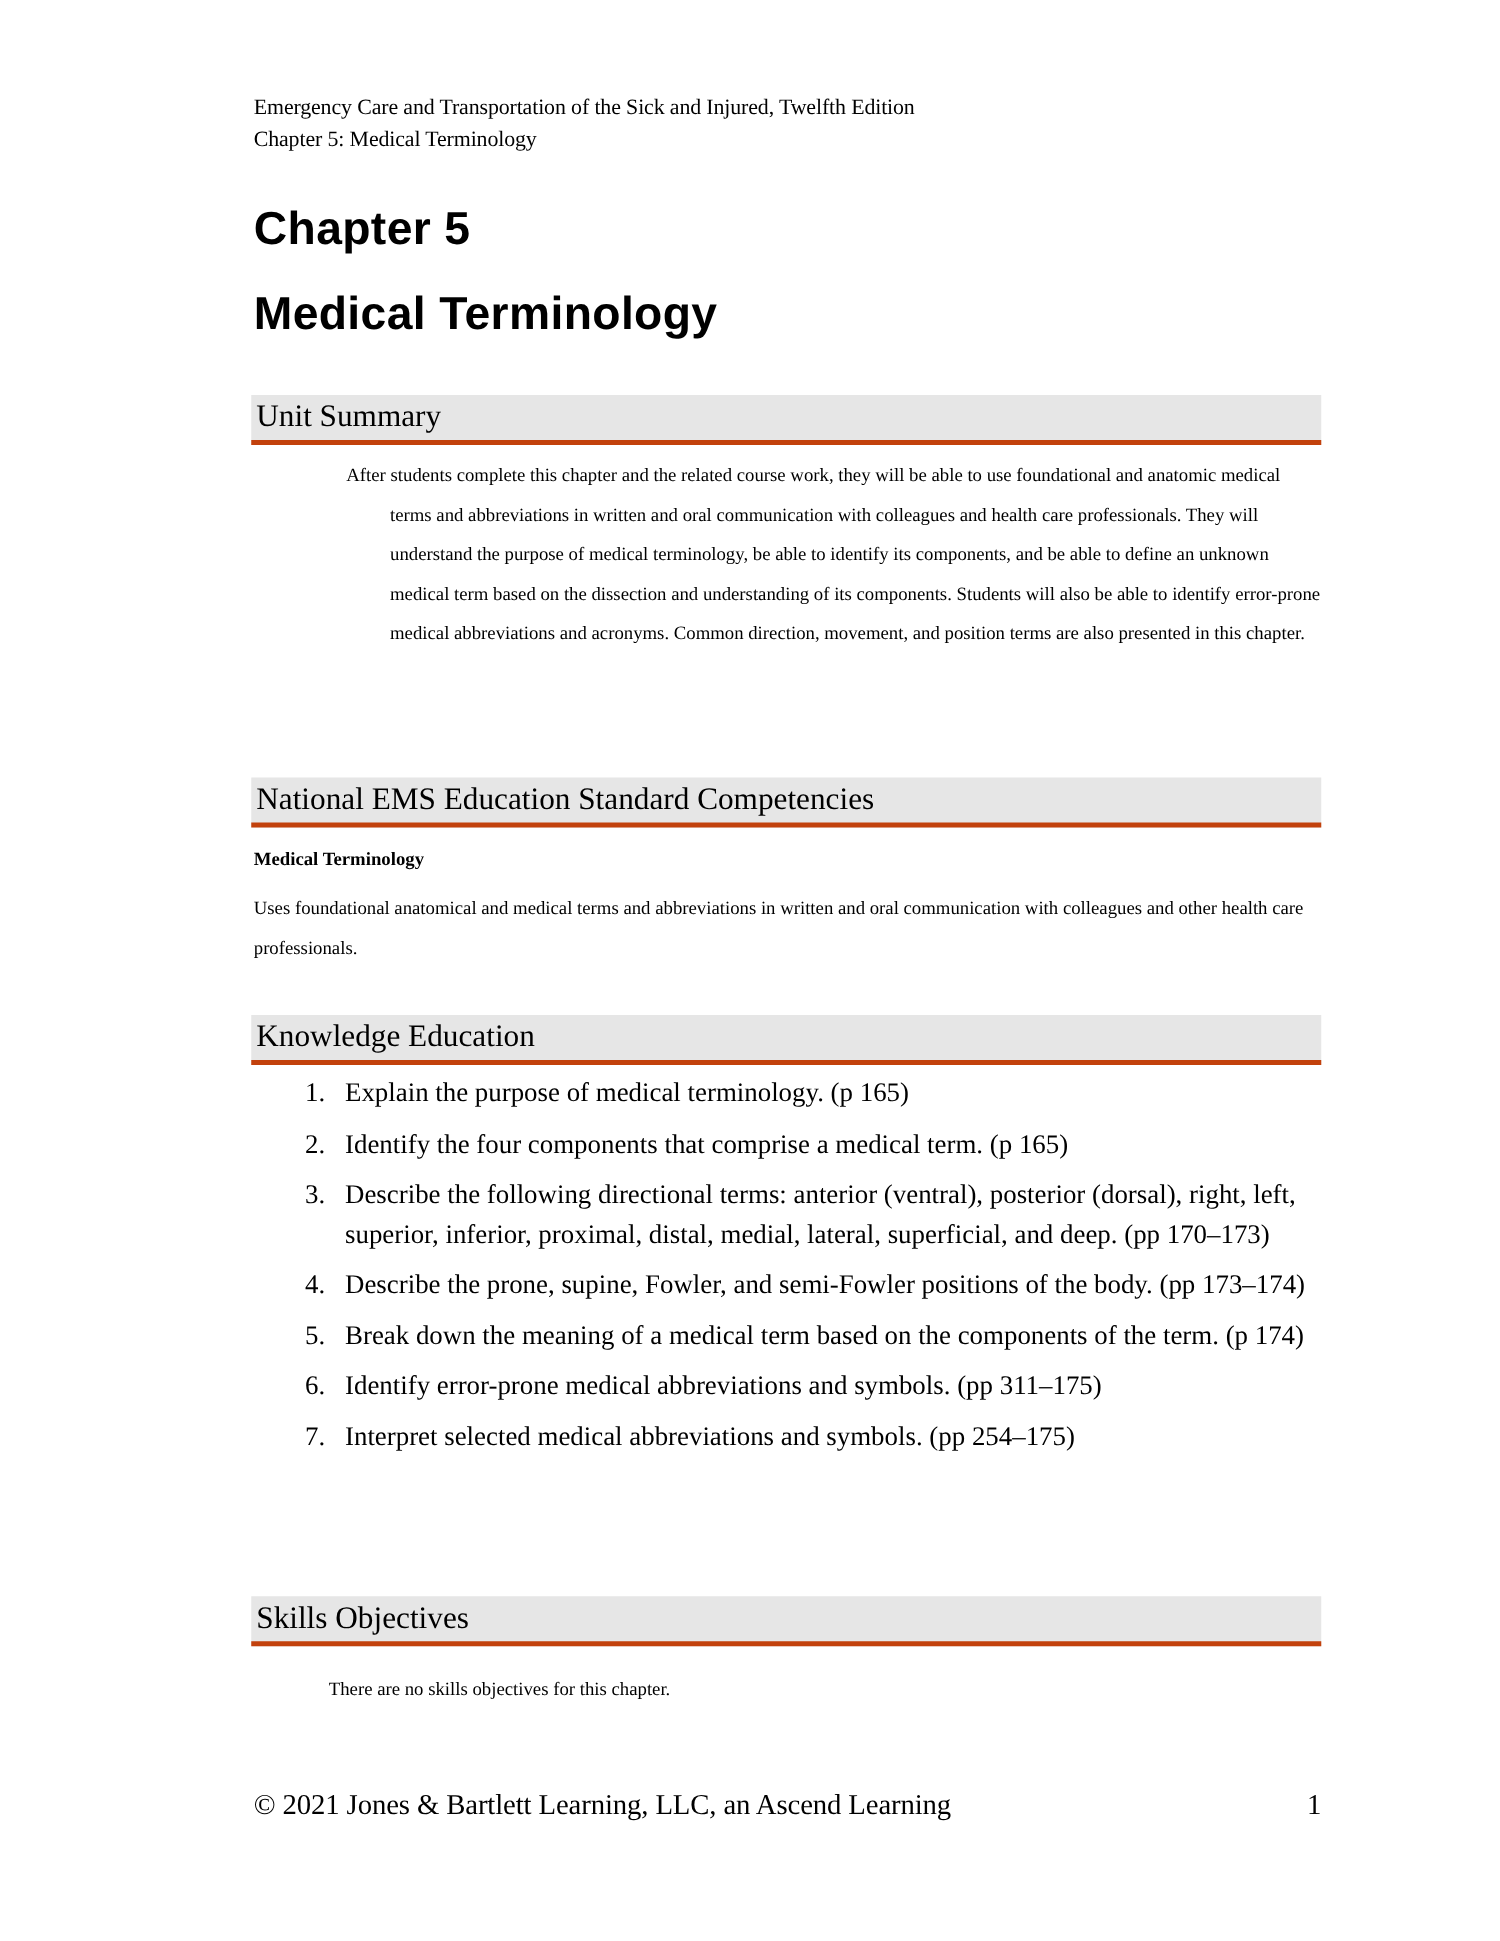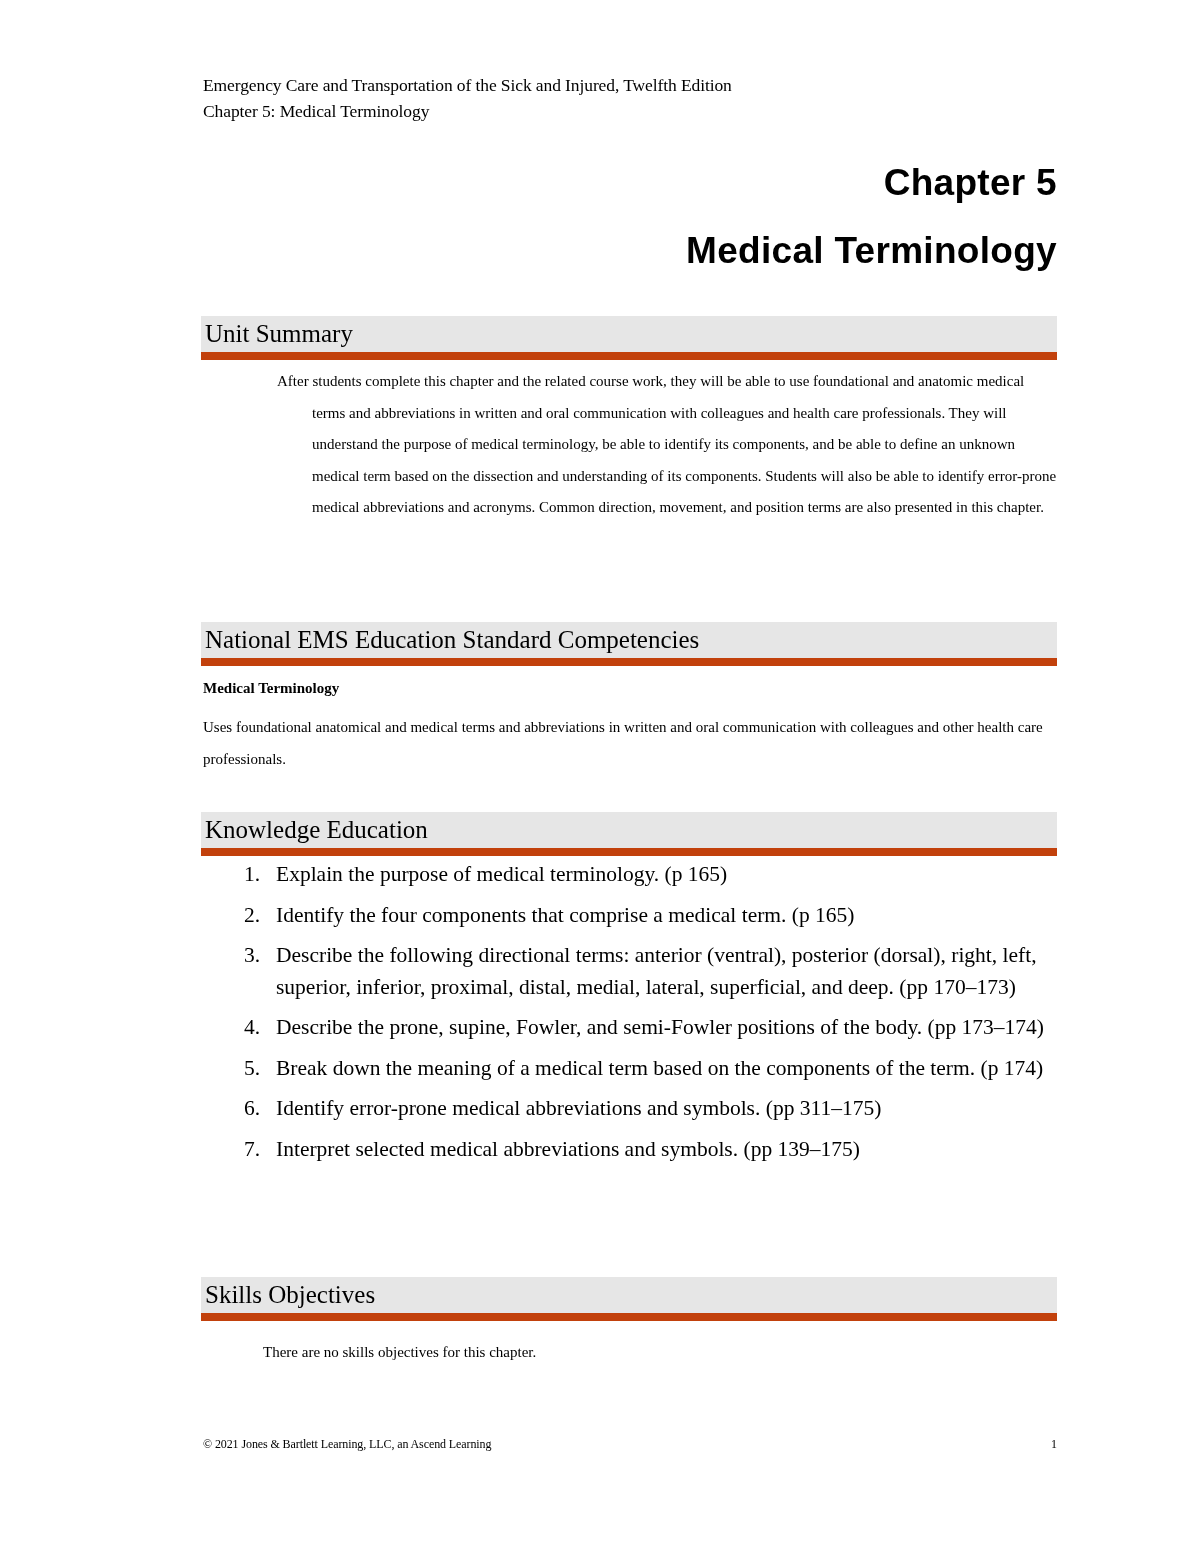--- a/index.html
+++ b/index.html
@@ -34,21 +34,21 @@
     letter-spacing: -0.1px;
   }
   .doc-header .hdr-line { display: block; white-space: nowrap; }
 
   
   .title-block {
     position: absolute;
     left: 174px;
     top: 155px;
     width: 854px;
-    text-align: right;
+    text-align: left;
     font-family: "Liberation Sans", "DejaVu Sans", sans-serif;
     font-weight: bold;
   }
   .chapter-number {
     font-size: 37px;
     line-height: 56px;
     letter-spacing: 0.3px;
   }
   .chapter-name {
     font-size: 37px;
@@ -57,21 +57,21 @@
     margin-top: 12px;
   }
 
   
   .section-bar {
     position: absolute;
     left: 172px;
     width: 856px;
     height: 36px;
     background: #e6e6e6;
-    border-bottom: 8px solid #c2410c;
+    border-bottom: 4px solid #c2410c;
     box-sizing: content-box;
   }
   .section-bar .bar-label {
     position: absolute;
     left: 4px;
     top: 1px;
     font-size: 25px;
     line-height: 34px;
     white-space: nowrap;
   }
@@ -134,21 +134,21 @@
     width: 26px;
     text-align: left;
   }
 
   
   .doc-footer {
     position: absolute;
     left: 174px;
     top: 1432px;
     width: 854px;
-    font-size: 12px;
+    font-size: 23px;
     line-height: 24px;
     letter-spacing: -0.1px;
   }
   .doc-footer .copy {
     float: left;
     white-space: nowrap;
   }
   .doc-footer .page-num {
     float: right;
   }
@@ -202,21 +202,21 @@
     <li>
       <span class="num">5.</span>
       <span>Break down the meaning of a medical term based on the components of the term. (p 174)</span>
     </li>
     <li>
       <span class="num">6.</span>
       <span>Identify error-prone medical abbreviations and symbols. (pp 311–175)</span>
     </li>
     <li>
       <span class="num">7.</span>
-      <span>Interpret selected medical abbreviations and symbols. (pp 139–175)</span>
+      <span>Interpret selected medical abbreviations and symbols. (pp 254–175)</span>
     </li>
   </ol>
 
   <div class="section-bar" style="top:1277px;">
     <span class="bar-label">Skills Objectives</span>
   </div>
   <div class="body-block skills-text">There are no skills objectives for this chapter.</div>
 
   <div class="doc-footer">
     <span class="copy">© 2021 Jones &amp; Bartlett Learning, LLC, an Ascend Learning</span>

